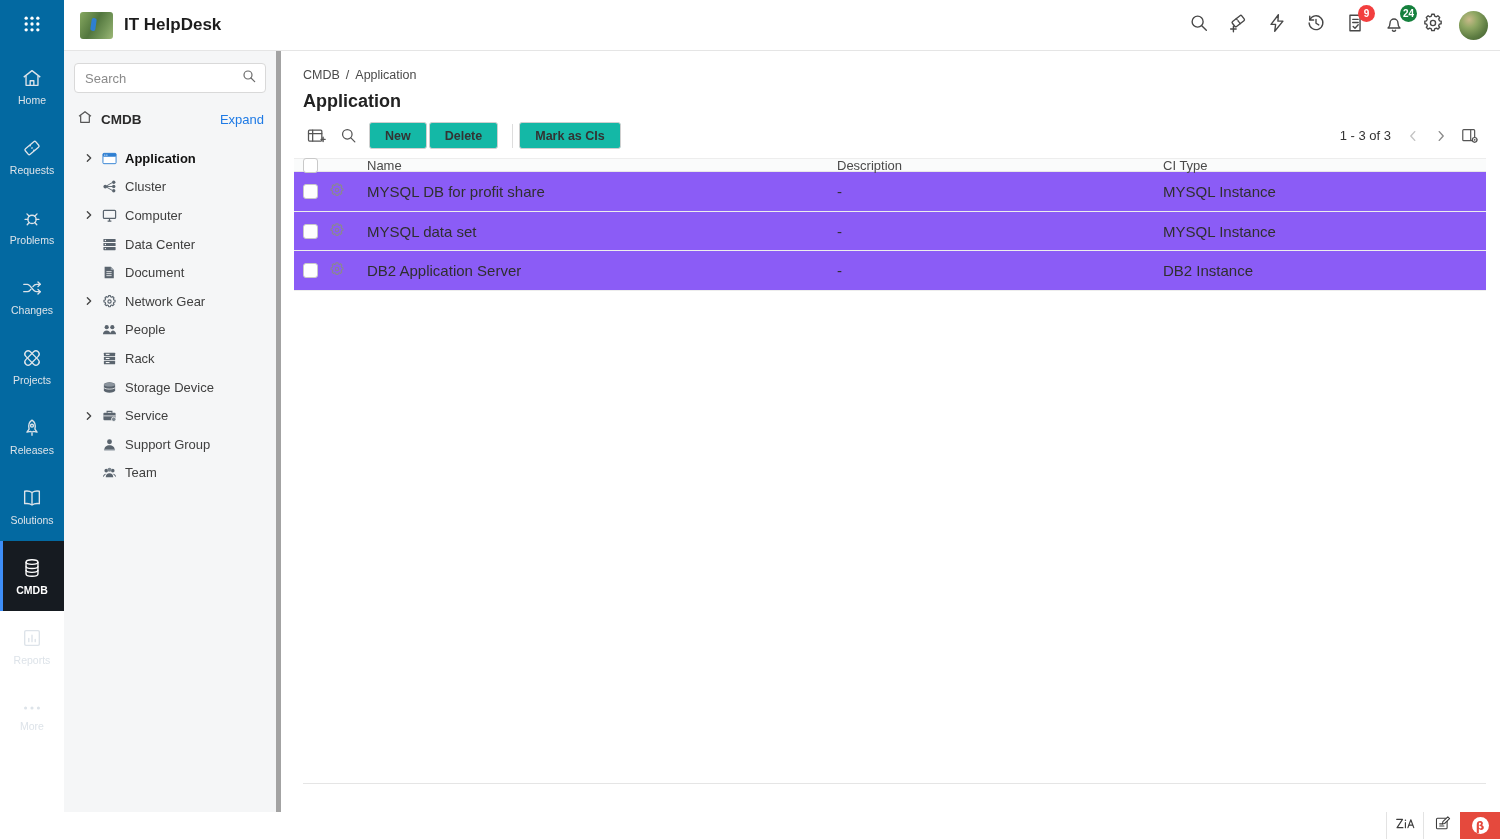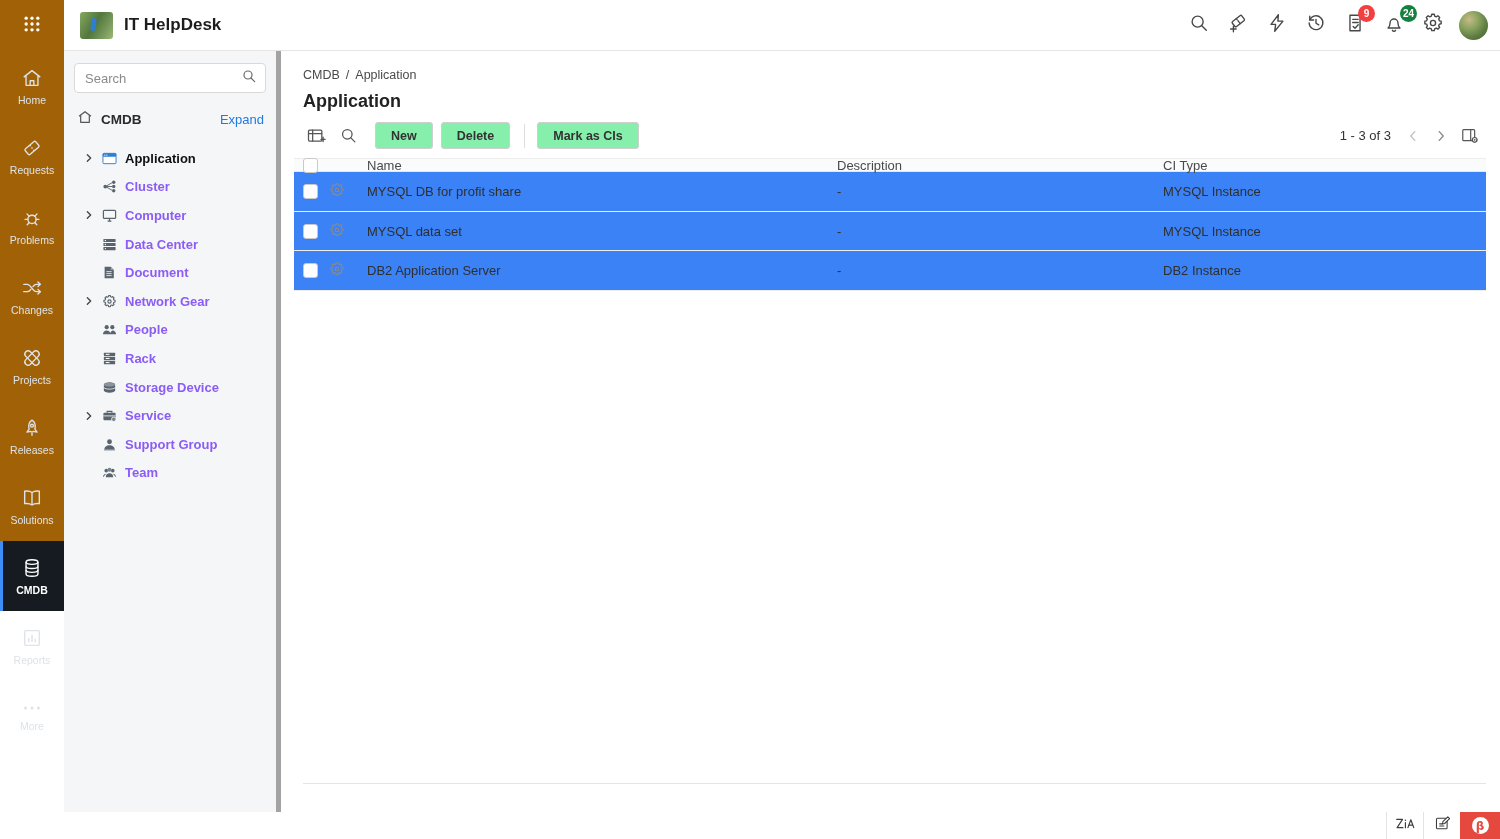--- a/index.html
+++ b/index.html
@@ -1,20 +1,20 @@
 <!DOCTYPE html>
 <html><head>
 <meta charset="utf-8">
 <style>
   * { margin:0; padding:0; box-sizing:border-box; }
   html,body { width:1500px; height:839px; font-family:"Liberation Sans",sans-serif; background:#fff; overflow:hidden; }
   body { position:relative; color:#333; }
 
   
-  .rail { position:absolute; left:0; top:0; width:64px; height:588px; background:#a16207; z-index:5; }
+  .rail { position:absolute; left:0; top:0; width:64px; height:588px; background:#0369a1; z-index:5; }
   .rail-grid { height:51px; display:flex; align-items:center; justify-content:center; cursor:pointer; }
   .rail-item { height:70px; display:flex; flex-direction:column; align-items:center; justify-content:center; gap:5px;
                color:#dde3e9; font-size:10.5px; cursor:pointer; width:64px; }
   .rail-item svg { display:block; }
   .rail-item.active { background:#161b21; border-left:3px solid #3e8ef7; padding-right:3px; font-weight:bold; color:#fff; }
 
   
   .topbar { position:absolute; left:64px; top:0; right:0; height:51px; background:#fff;
             border-bottom:1px solid #e5e5e5; display:flex; align-items:center; z-index:4; }
   .logo { width:33px; height:27px; border-radius:3px; margin-left:16px; position:relative; overflow:hidden;
@@ -35,44 +35,44 @@
               border-right:5px solid #a3a3a3; z-index:3; }
   .searchbox { margin:12px 10px 10px 10px; height:30px; background:#fff; border:1px solid #d9d9d9; border-radius:4px;
                display:flex; align-items:center; padding:0 8px 0 10px; }
   .searchbox input { border:none; outline:none; flex:1; font-size:13px; color:#333; background:transparent; min-width:0;
                      font-family:"Liberation Sans",sans-serif; }
   .searchbox input::placeholder { color:#8a8a8a; }
   .cmdb-row { display:flex; align-items:center; padding:6px 12px 6px 13px; }
   .cmdb-row .root-label { font-size:13.5px; font-weight:bold; color:#2b2b2b; margin-left:8px; }
   .expand-link { margin-left:auto; font-size:13px; color:#1e7ae5; cursor:pointer; }
   .tree { margin-top:9px; list-style:none; }
-  .tree-item { display:flex; align-items:center; height:28.6px; padding-left:20px; cursor:pointer; font-size:13px; color:#8b5cf6;font-weight:bold; }
+  .tree-item { display:flex; align-items:center; height:28.6px; padding-left:20px; cursor:pointer; font-size:13px; color:#404040; }
   .tree-item .chev { width:17px; display:flex; align-items:center; }
   .tree-item .ticon { width:16px; height:16px; margin-right:8px; display:flex; align-items:center; justify-content:center; }
   .tree-item.sel { font-weight:bold; color:#111; }
 
   
   .main { position:absolute; left:282px; top:51px; right:0; height:761px; background:#fff; z-index:2; }
   .breadcrumb { margin:17px 0 0 21px; font-size:12.5px; color:#4a4a4a; display:flex; gap:6px; }
   .page-title { margin:9px 0 0 21px; font-size:18px; font-weight:600; color:#222; }
   .toolbar { margin:10px 21px 0 21px; display:flex; align-items:center; }
   .tb-icon { width:26px; height:26px; display:flex; align-items:center; justify-content:center; cursor:pointer; margin-right:6px; }
-  .btn { background:#86efac; border:1px solid #cfcfcf; border-radius:3px; height:27px; padding:0 15px; font-size:12.5px;
-         font-weight:bold; color:#333; cursor:pointer; margin-left:8px; font-family:"Liberation Sans",sans-serif; }
+  .btn { background:#14b8a6; border:1px solid #cfcfcf; border-radius:3px; height:27px; padding:0 15px; font-size:12.5px;
+         font-weight:bold; color:#333; cursor:pointer; margin-left:2px; font-family:"Liberation Sans",sans-serif; }
   .vdiv { width:1px; height:24px; background:#ddd; margin:0 4px 0 14px; }
   .toolbar-right { margin-left:auto; display:flex; align-items:center; gap:8px; }
   .pag-text { font-size:13px; color:#333; margin-right:4px; }
   .pag-btn { width:20px; height:20px; display:flex; align-items:center; justify-content:center; cursor:pointer; }
 
   
   .table { margin:9px 14px 0 12px; }
   .trow { display:flex; align-items:center; }
   .thead { height:14px; background:#fafbfb; border-top:1px solid #ededed; border-bottom:1px solid #e7e7e7;
            font-size:13px; color:#4a4a4a; }
-  .tbody-row { height:39.7px; border-bottom:1px solid #ededed; font-size:13px; color:#2f2f2f; background:#3b82f6;justify-content:space-between; }
+  .tbody-row { height:39.7px; border-bottom:1px solid #ededed; font-size:15px; color:#2f2f2f; background:#8b5cf6;justify-content:space-between; }
   .c-sel { width:34px; padding-left:9px; display:flex; align-items:center; }
   .c-gear { width:39px; display:flex; align-items:center; justify-content:flex-start; padding-left:1px; }
   .c-name { width:470px; }
   .c-desc { width:326px; }
   .c-type { flex:1; }
   .checkbox { width:15px; height:15px; border:1.5px solid #c9c9c9; border-radius:3px; background:#fff; cursor:pointer; display:inline-block; }
   .list-bottom-line { position:absolute; left:21px; right:14px; top:732px; border-top:1px solid #e5e5e5; }
 
   
   .bottombar { position:absolute; left:0; top:812px; right:0; height:27px; background:#fff; display:flex;

